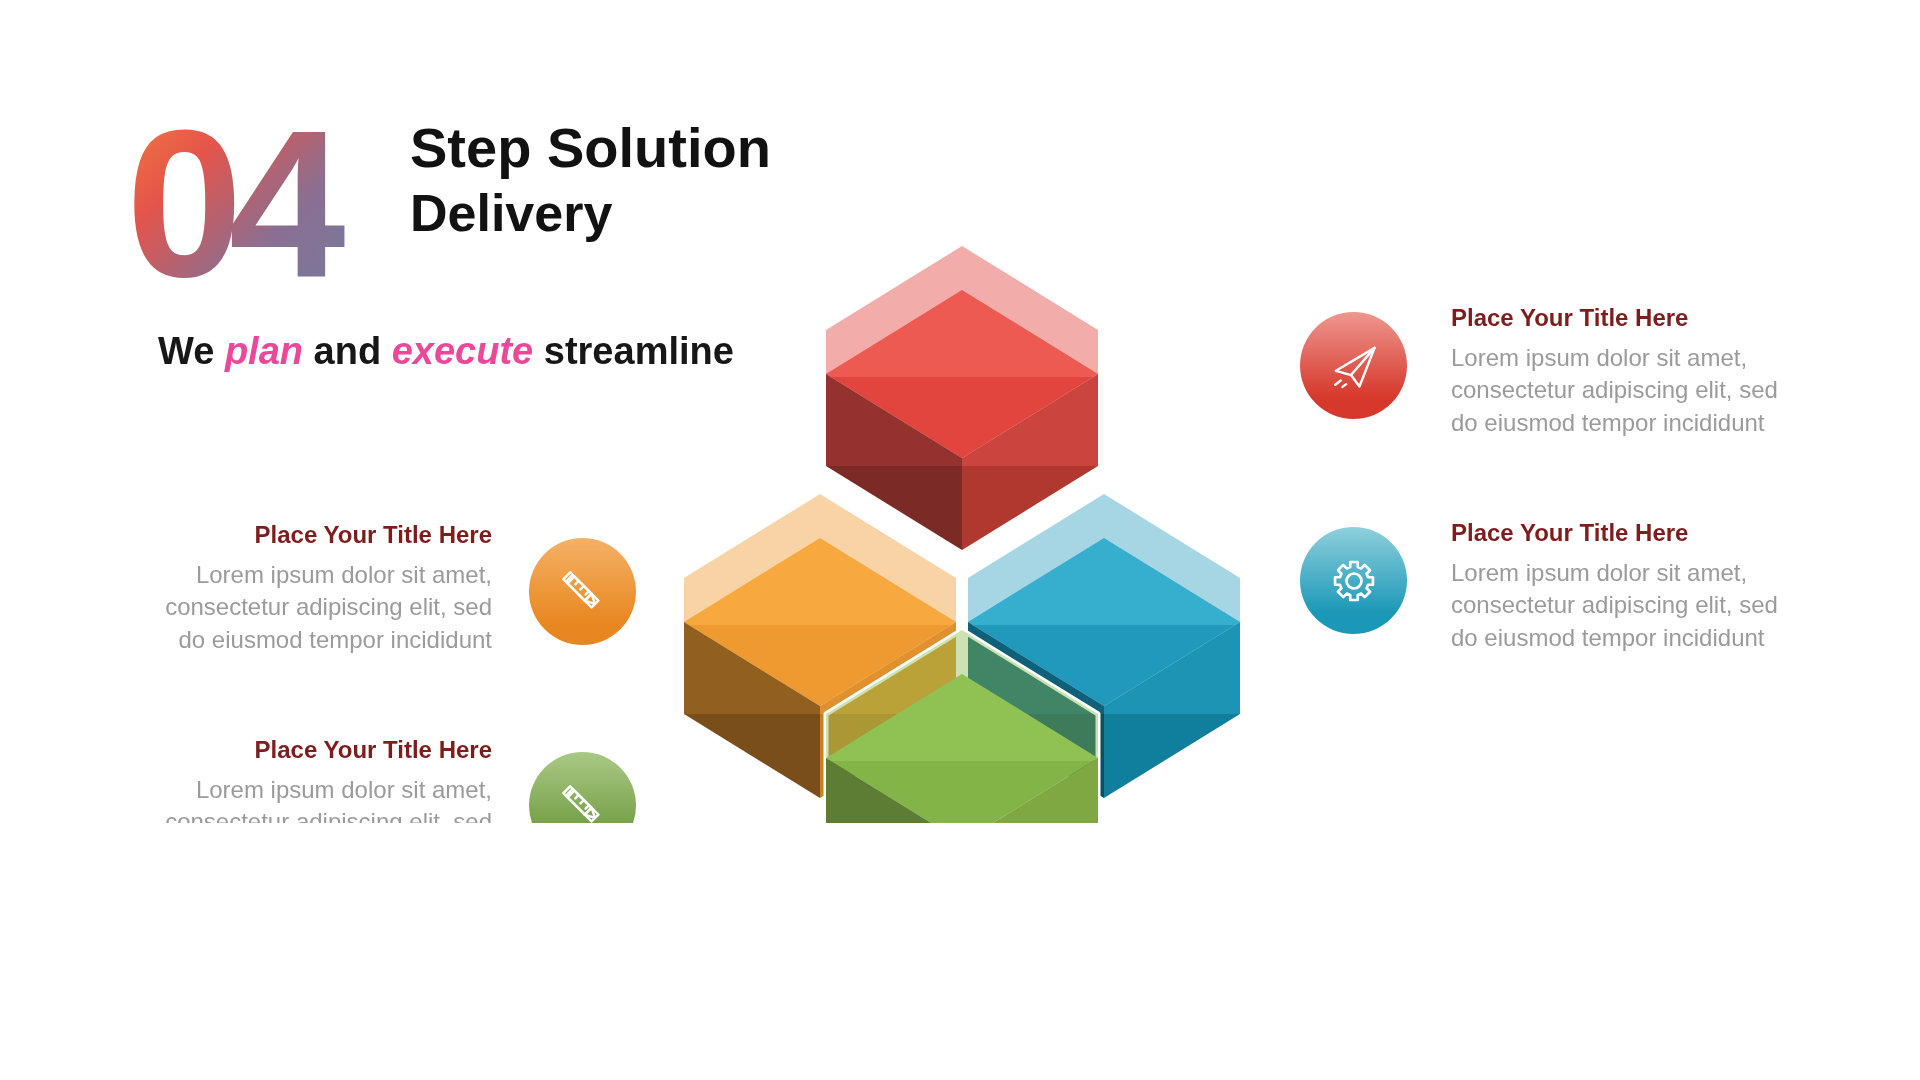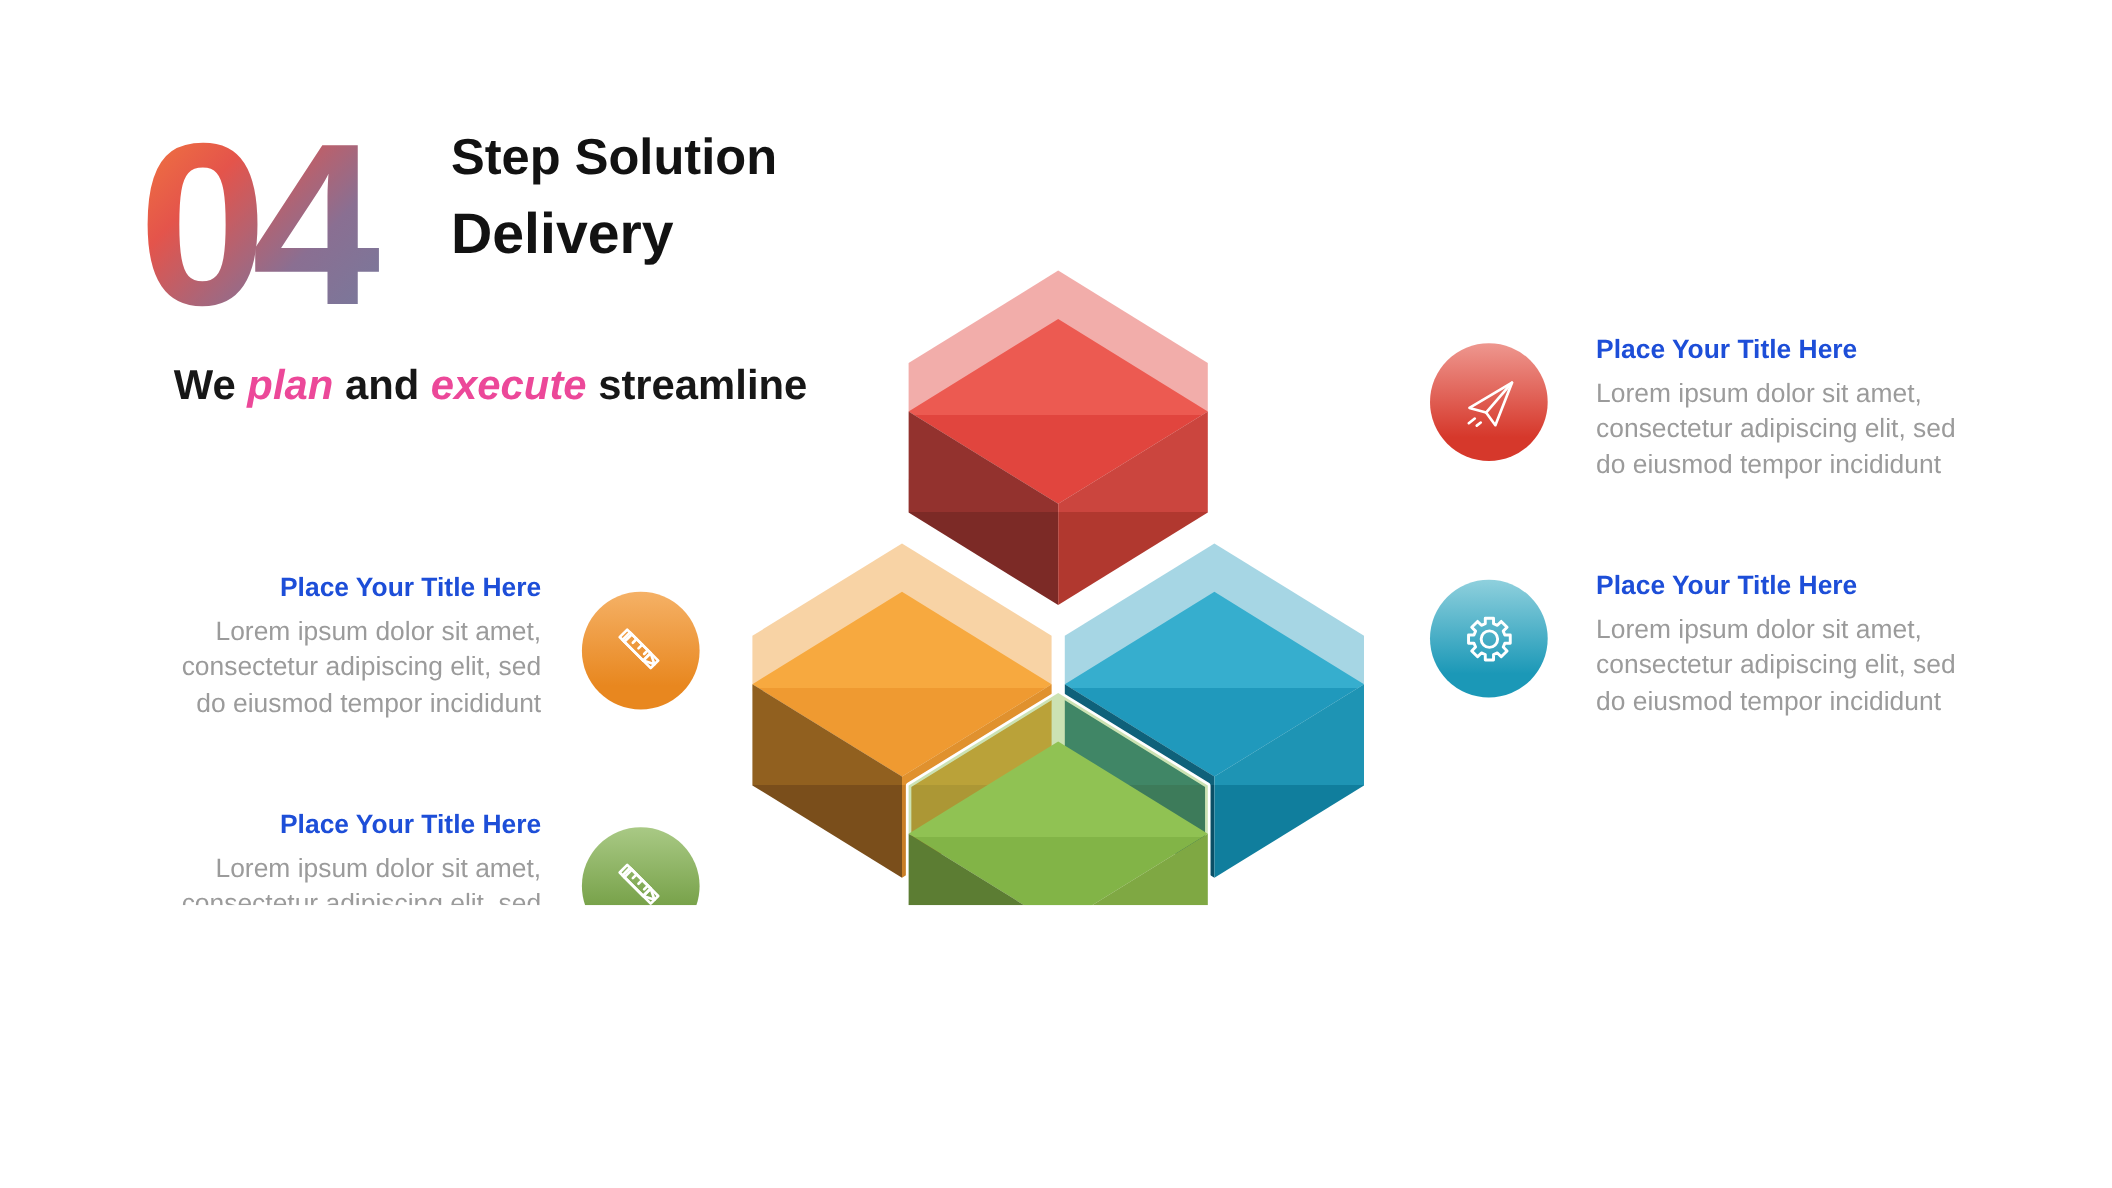--- a/index.html
+++ b/index.html
@@ -2,29 +2,29 @@
 <html><head>
 <meta charset="utf-8">
 <style>
   html,body{margin:0;padding:0;background:#ffffff;}
   .canvas{position:relative;width:1920px;height:823px;background:#ffffff;
           font-family:"Liberation Sans",sans-serif;overflow:hidden;}
   .abs{position:absolute;}
 
   
   .num-svg{left:124px;top:96px;}
-  .title-top{left:410px;top:118px;font-size:46px;font-weight:700;color:#121212;line-height:1.08;}
+  .title-top{left:410px;top:118px;font-size:56px;font-weight:700;color:#121212;line-height:1.08;}
   .title-main{left:410px;top:186px;font-size:52px;font-weight:700;color:#121212;line-height:1.05;}
 
   .intro{left:158px;top:328px;font-size:38px;font-weight:700;color:#171717;line-height:1.24;}
   .intro .acc{font-style:italic;}
 
   
   .blk{width:346px;}
-  .blk .t{font-size:24px;font-weight:700;color:#1d4ed8;line-height:1.2;}
+  .blk .t{font-size:24px;font-weight:700;color:#7f1d1d;line-height:1.2;}
   .blk .b{margin-top:9px;font-size:24px;color:#9b9b9b;line-height:1.35;}
   #blk-left-top{left:146px;top:521px;text-align:right;}
   #blk-left-bottom{left:146px;top:736px;text-align:right;}
   #blk-right-top{left:1451px;top:304px;text-align:left;}
   #blk-right-bottom{left:1451px;top:519px;text-align:left;}
 
   .circ{width:107px;height:107px;border-radius:50%;display:flex;align-items:center;justify-content:center;}
   #circ-orange{left:529px;top:538px;}
   #circ-green{left:529px;top:752px;}
   #circ-red{left:1300px;top:312px;}

